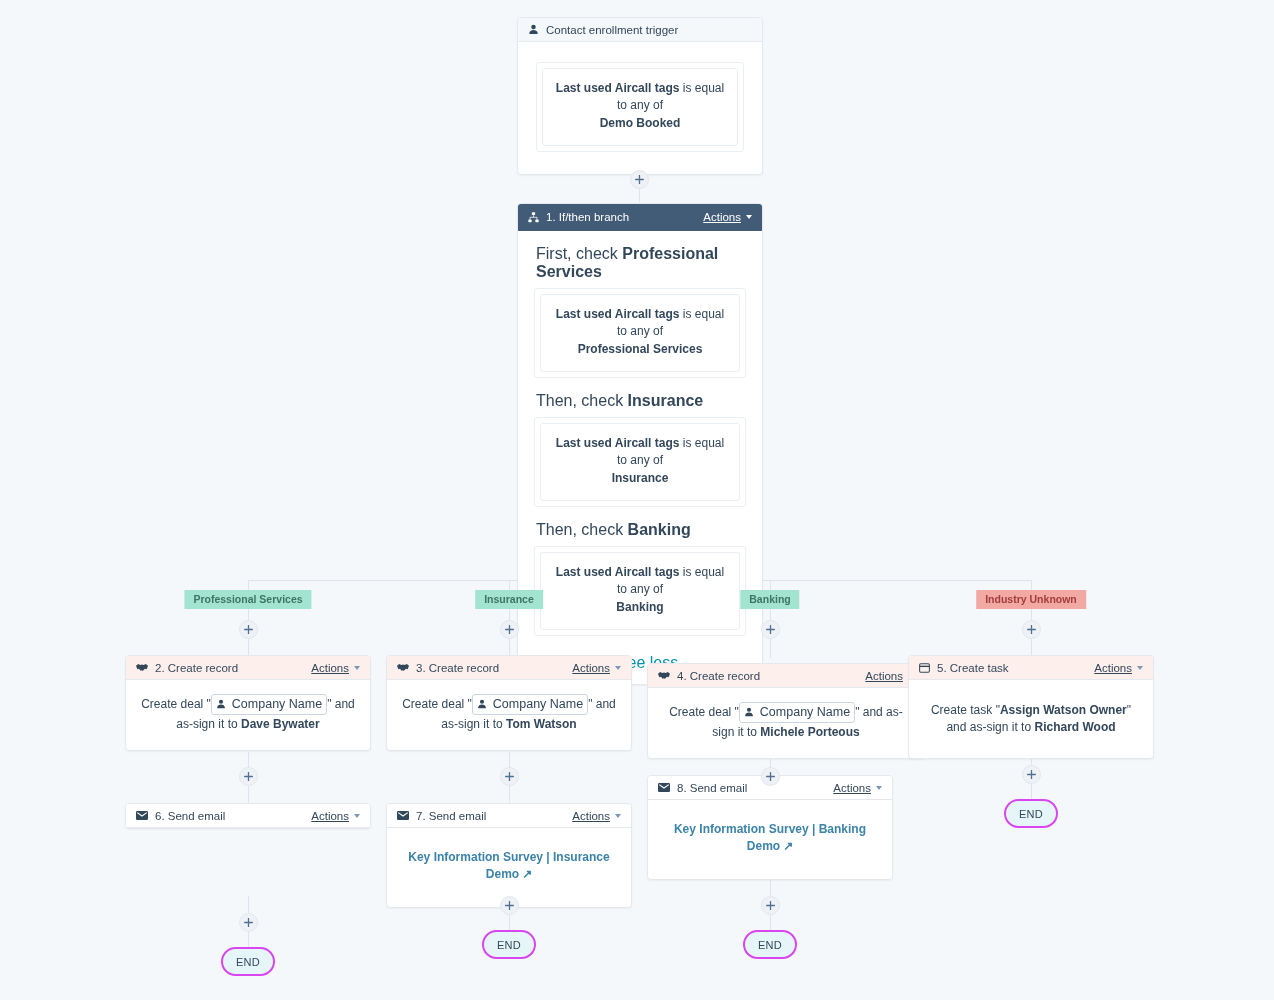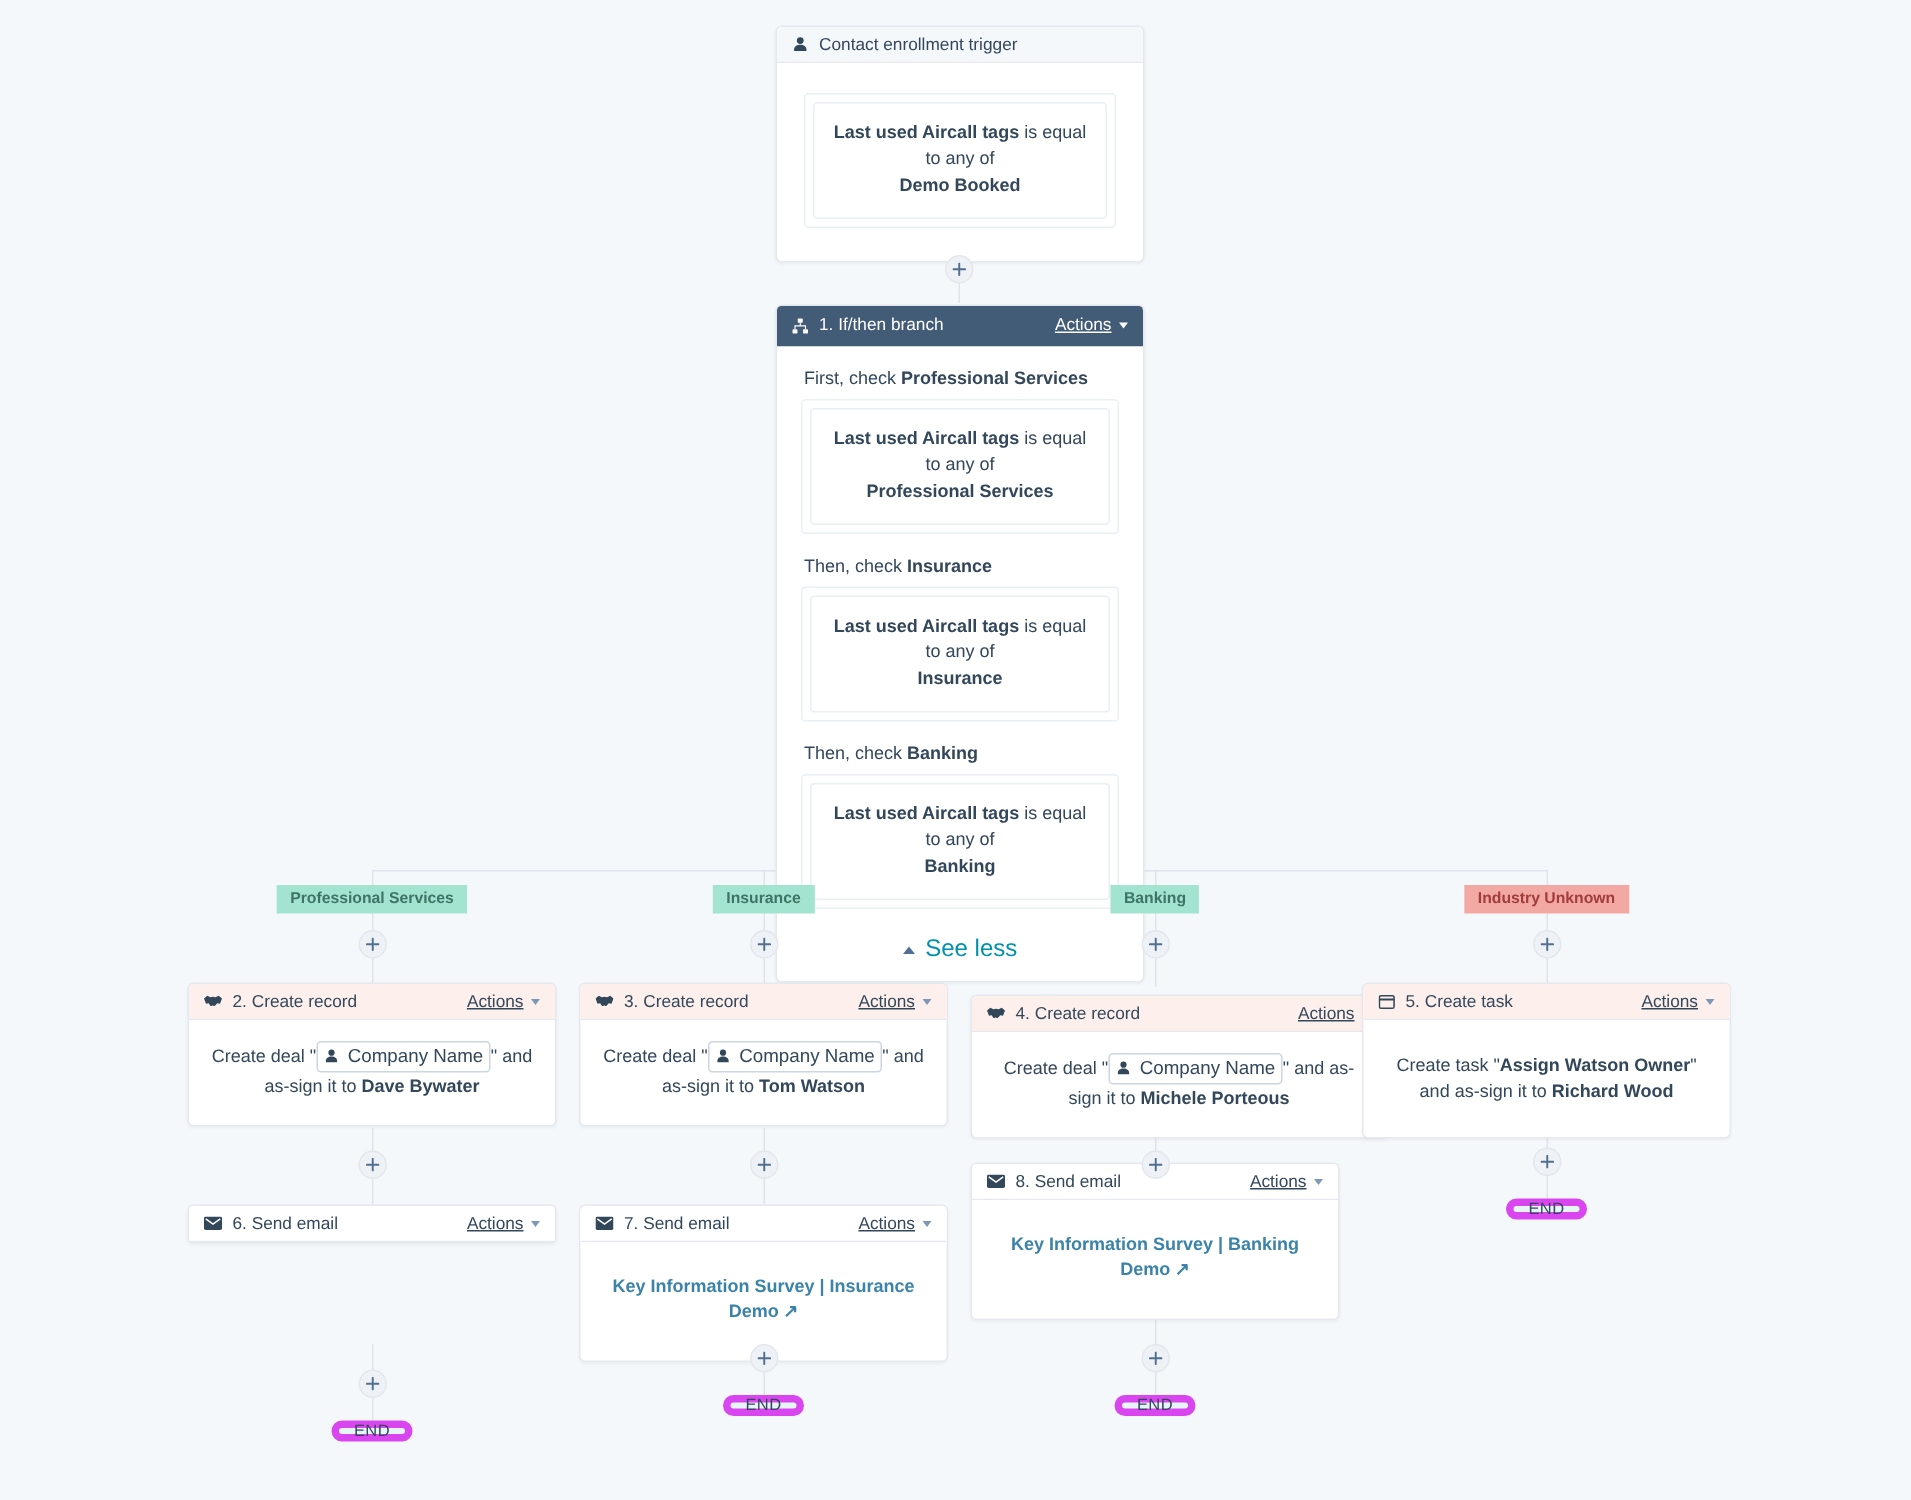--- a/index.html
+++ b/index.html
@@ -107,21 +107,21 @@
     padding: 11px 12px 13px;
     text-align: center;
     font-size: 12px;
     line-height: 17px;
     color: #33475b;
   }
   .cond-inner b { font-weight: bold; }
   .cond-inner .val { display: block; font-weight: bold; margin-top: 1px; }
 
   .check-label {
-    font-size: 12px;
+    font-size: 16px;
     color: #33475b;
     margin: 0 0 7px 2px;
   }
   .check-label b { font-weight: bold; }
   .cond-group { margin-bottom: 14px; }
   .cond-group:last-of-type { margin-bottom: 10px; }
 
   .see-less {
     display: flex;
     align-items: center;
@@ -183,24 +183,24 @@
     color: #3b83a8;
     text-decoration: none;
     cursor: pointer;
   }
   .email-link .ext { margin-left: 3px; }
 
   
   .end-node {
     position: absolute;
     transform: translateX(-50%);
-    width: 54px; height: 14px;
+    width: 54px; height: 29px;
     border-radius: 15px;
     background: #e5f5f8;
-    border: 5px solid #d946ef;
+    border: 2px solid #d946ef;
     display: flex; align-items: center; justify-content: center;
     font-size: 11px;
     letter-spacing: .3px;
     color: #33475b;
     z-index: 3;
   }
 </style>
 </head>
 <body>
 

